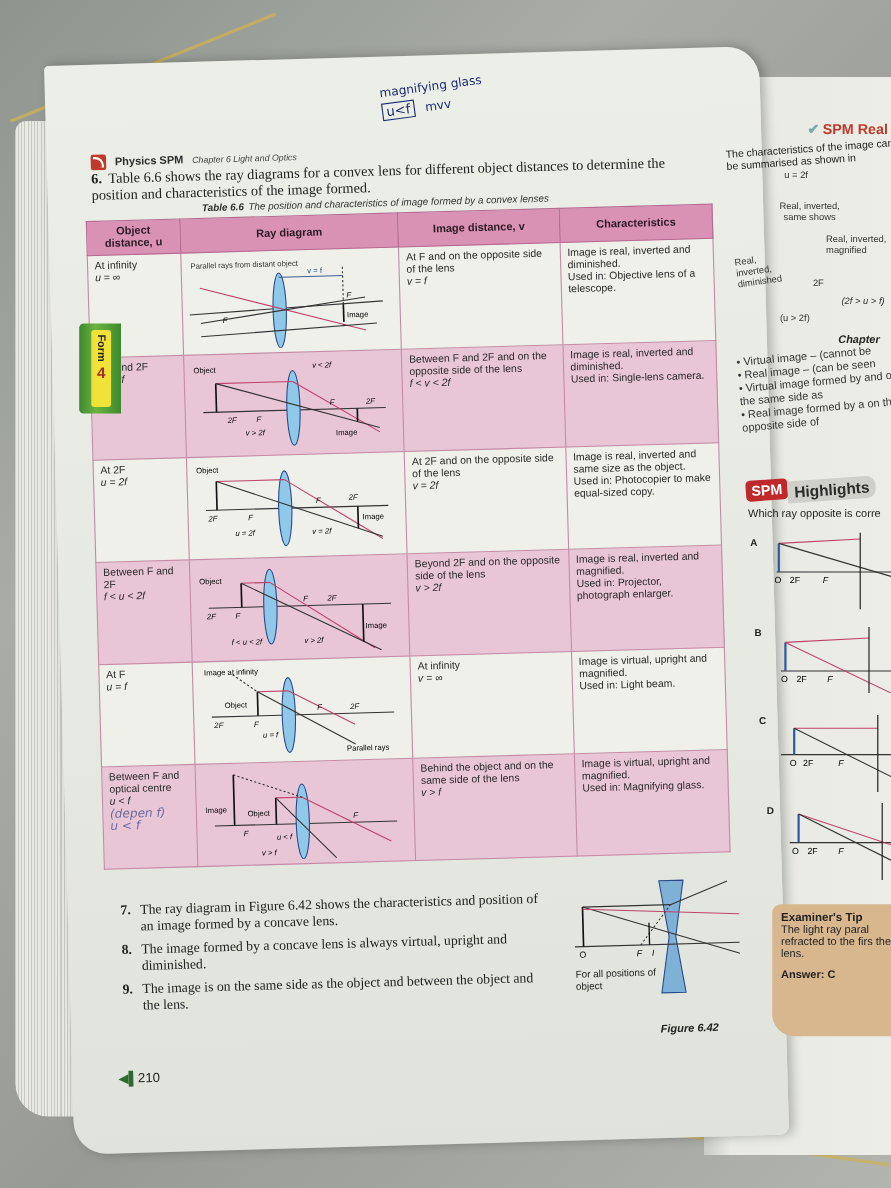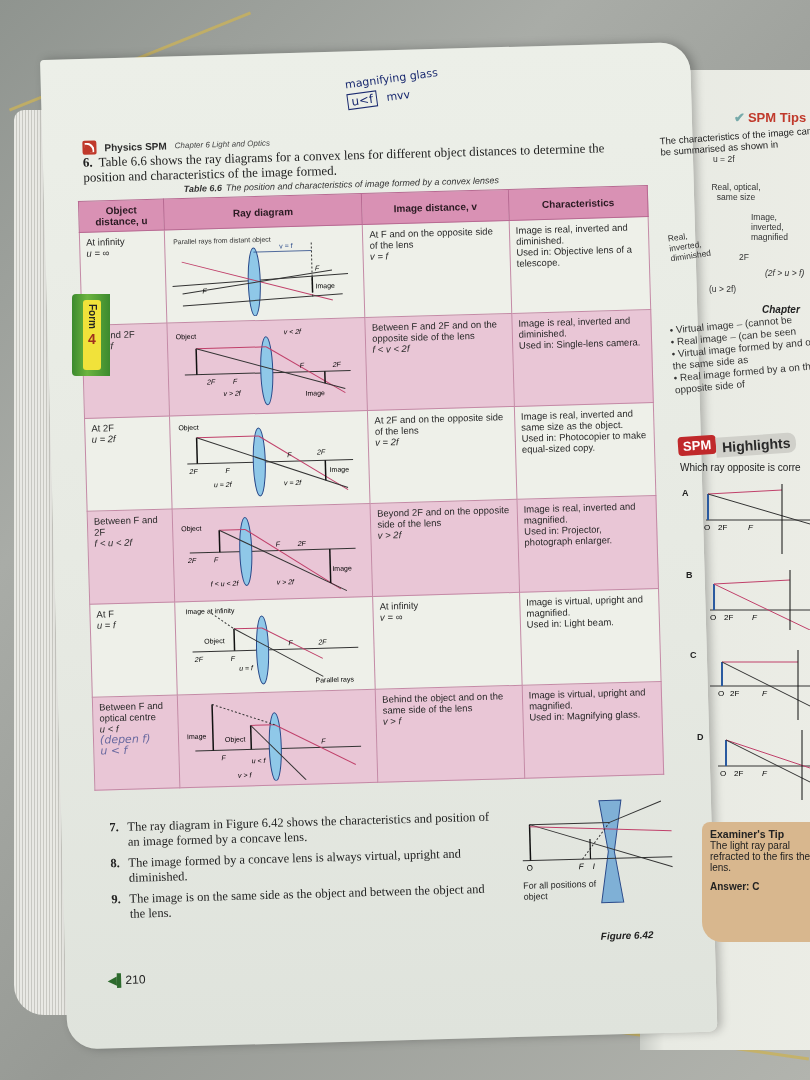--- a/index.html
+++ b/index.html
@@ -370,26 +370,26 @@
   </div>
 </div>
 
 <div class="form-tab">
   <div class="form-tab-inner">
     <span class="form-label">Form</span>
     <span class="form-num">4</span>
   </div>
 </div>
 
-<div class="spm-tips"><span class="tick">✔</span><span>SPM Tips</span></div>
+<div class="spm-tips"><span class="tick">✔</span><span>SPM Real</span></div>
 <div class="tips-text">The characteristics of the image can be summarised as shown in</div>
 <div class="tips-diagram">
   <div style="left:58px;top:2px;">u = 2f</div>
-  <div style="left:46px;top:30px;width:70px;white-space:normal;text-align:center;">Real, optical, same size</div>
-  <div style="left:96px;top:60px;width:60px;white-space:normal;">Image, inverted, magnified</div>
+  <div style="left:46px;top:30px;width:70px;white-space:normal;text-align:center;">Real, inverted, same shows</div>
+  <div style="left:96px;top:60px;width:60px;white-space:normal;">Real, inverted, magnified</div>
   <div style="left:14px;top:78px;width:50px;white-space:normal;transform:rotate(-8deg);">Real, inverted, diminished</div>
   <div style="left:84px;top:100px;">2F</div>
   <div style="left:38px;top:132px;margin-left:16px;">(u &gt; 2f)</div>
   <div style="left:110px;top:116px;font-style:italic;text-align:center;">(2f &gt; u &gt; f)</div>
 </div>
 <div class="figure-lbl">Chapter</div>
 <div class="bullets">
   <div>Virtual image – (cannot be</div>
   <div>Real image – (can be seen</div>
   <div>Virtual image formed by and on the same side as</div>

